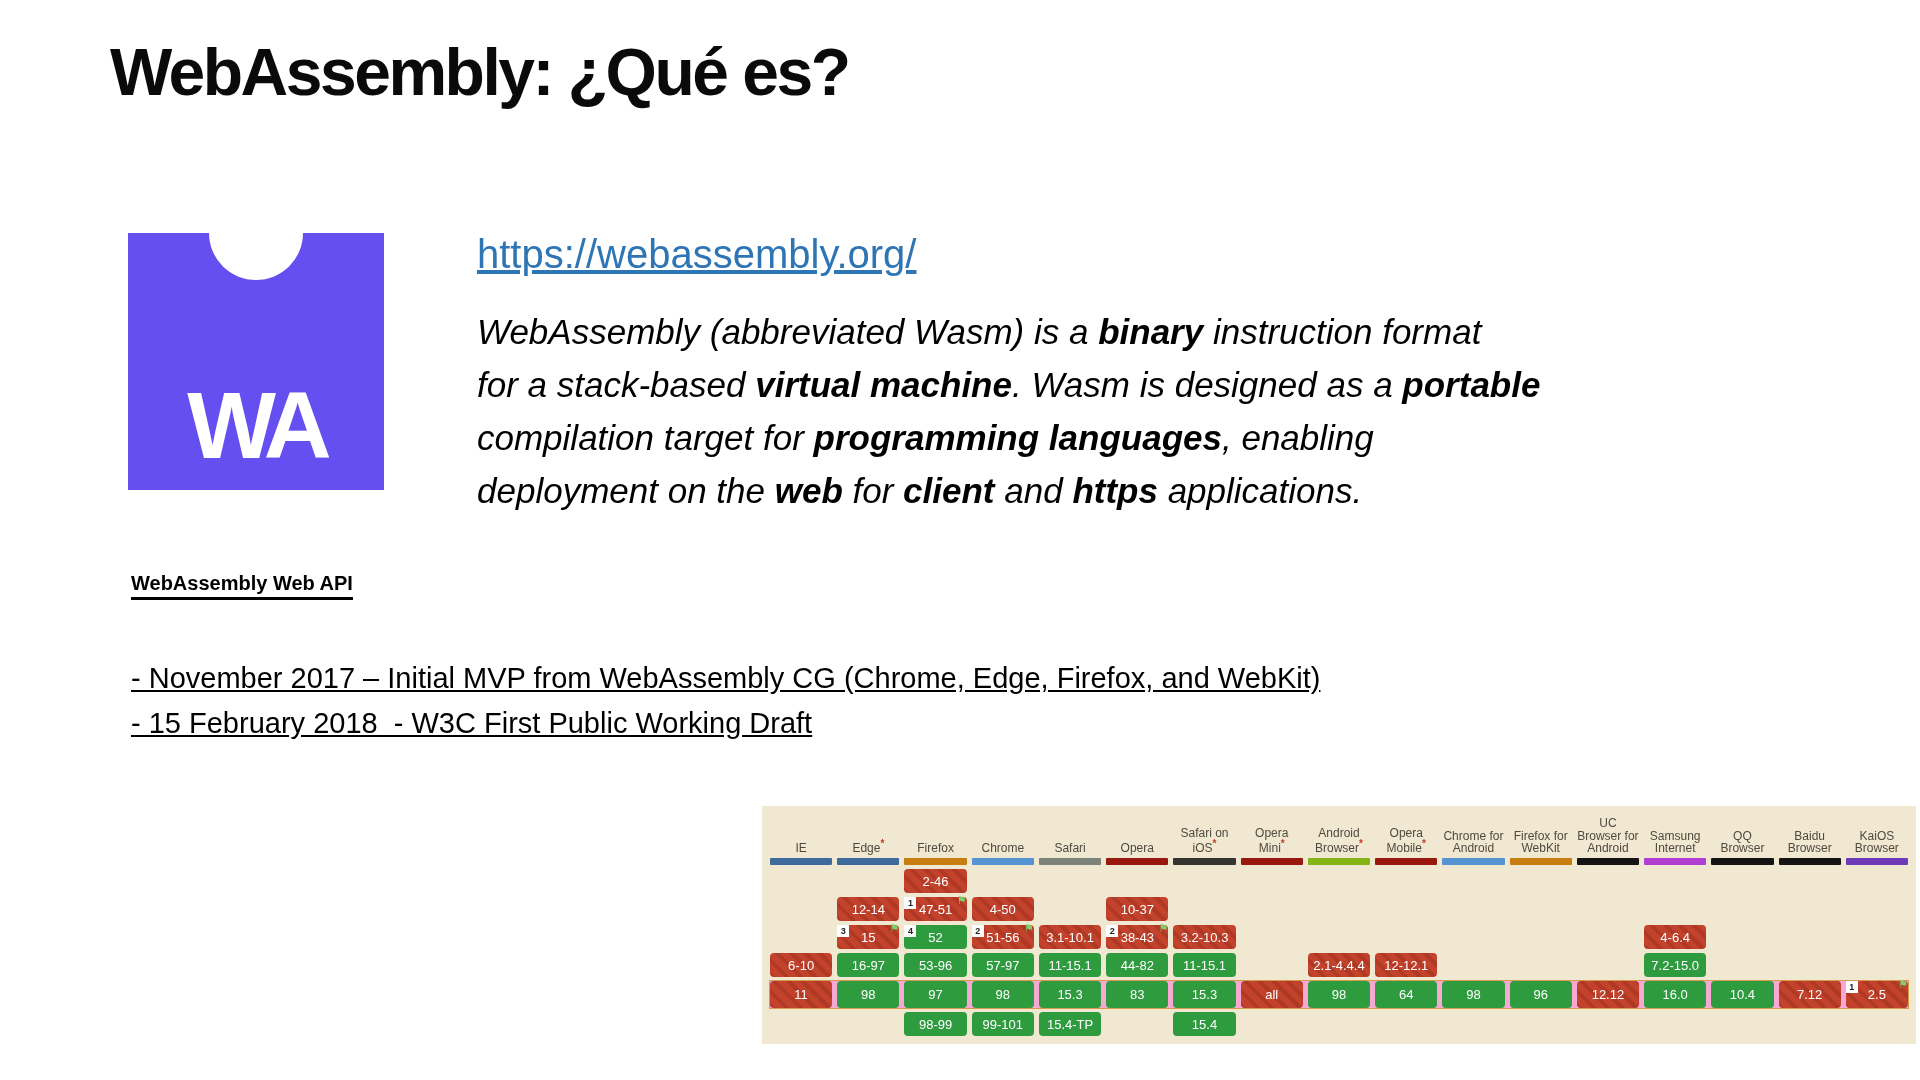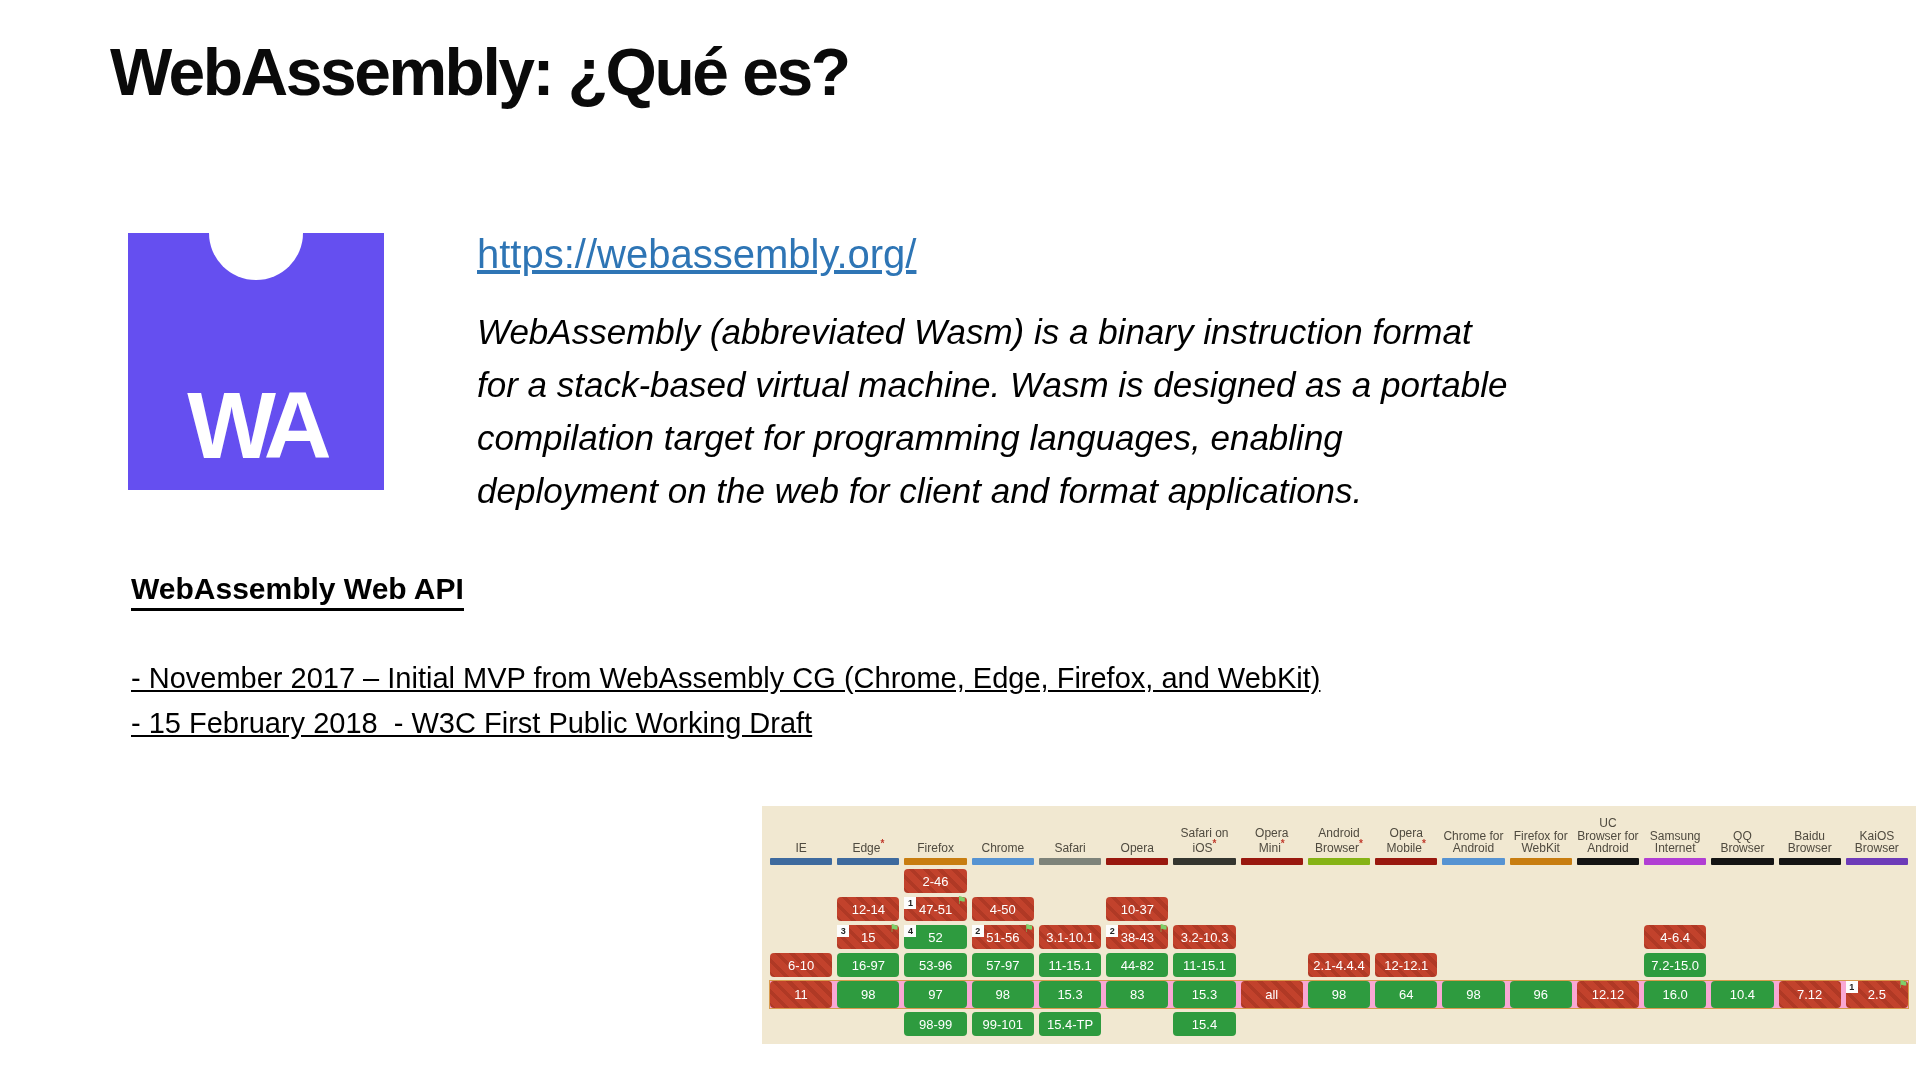--- a/index.html
+++ b/index.html
@@ -26,25 +26,25 @@
 
   .link {
     position:absolute; left:477px; top:232px;
     font-size:40px; color:#2e75b5; text-decoration:underline; cursor:pointer;
   }
 
   .desc {
     position:absolute; left:477px; top:305px;
     font-size:35px; font-style:italic; line-height:53px; color:#000;
   }
-  .desc .b { font-weight:normal; }
+  .desc .b { font-weight:bold; }
 
   .section-heading-wrap { position:absolute; left:131px; top:572px; }
   .section-heading {
-    display:inline-block; font-size:30px; font-weight:bold;
+    display:inline-block; font-size:20px; font-weight:bold;
     border-bottom:3px solid #000; padding-bottom:2px;
   }
 
   .bullets { position:absolute; left:131px; top:656px; font-size:29px; line-height:45px; }
   .bullet { white-space:pre-wrap;text-decoration:underline; }
 
   
   .compat {
     position:absolute; left:762px; top:806px; width:1154px; height:238px;
     background:#f1e8d1; box-sizing:border-box; padding:5px 8px 8px 8px;
@@ -94,21 +94,21 @@
   <div class="logo-notch"></div>
   <div class="logo-wa">WA</div>
 </div>
 
 <a class="link">https://webassembly.org/</a>
 
 <div class="desc" id="desc">
     <div class="desc-line"><span class="r">WebAssembly (abbreviated Wasm) is a </span><span class="b">binary</span><span class="r"> instruction format</span></div>
     <div class="desc-line"><span class="r">for a stack-based </span><span class="b">virtual machine</span><span class="r">. Wasm is designed as a </span><span class="b">portable</span></div>
     <div class="desc-line"><span class="r">compilation target for </span><span class="b">programming languages</span><span class="r">, enabling</span></div>
-    <div class="desc-line"><span class="r">deployment on the </span><span class="b">web</span><span class="r"> for </span><span class="b">client</span><span class="r"> and </span><span class="b">format</span><span class="r"> applications.</span></div>
+    <div class="desc-line"><span class="r">deployment on the </span><span class="b">web</span><span class="r"> for </span><span class="b">client</span><span class="r"> and </span><span class="b">https</span><span class="r"> applications.</span></div>
   </div>
 
 <div class="section-heading-wrap">
   <span class="section-heading">WebAssembly Web API</span>
 </div>
 
 <div class="bullets">
   <div class="bullet">- November 2017 – Initial MVP from WebAssembly CG (Chrome, Edge, Firefox, and WebKit)</div>
   <div class="bullet">- 15 February 2018  - W3C First Public Working Draft</div>
 </div>

